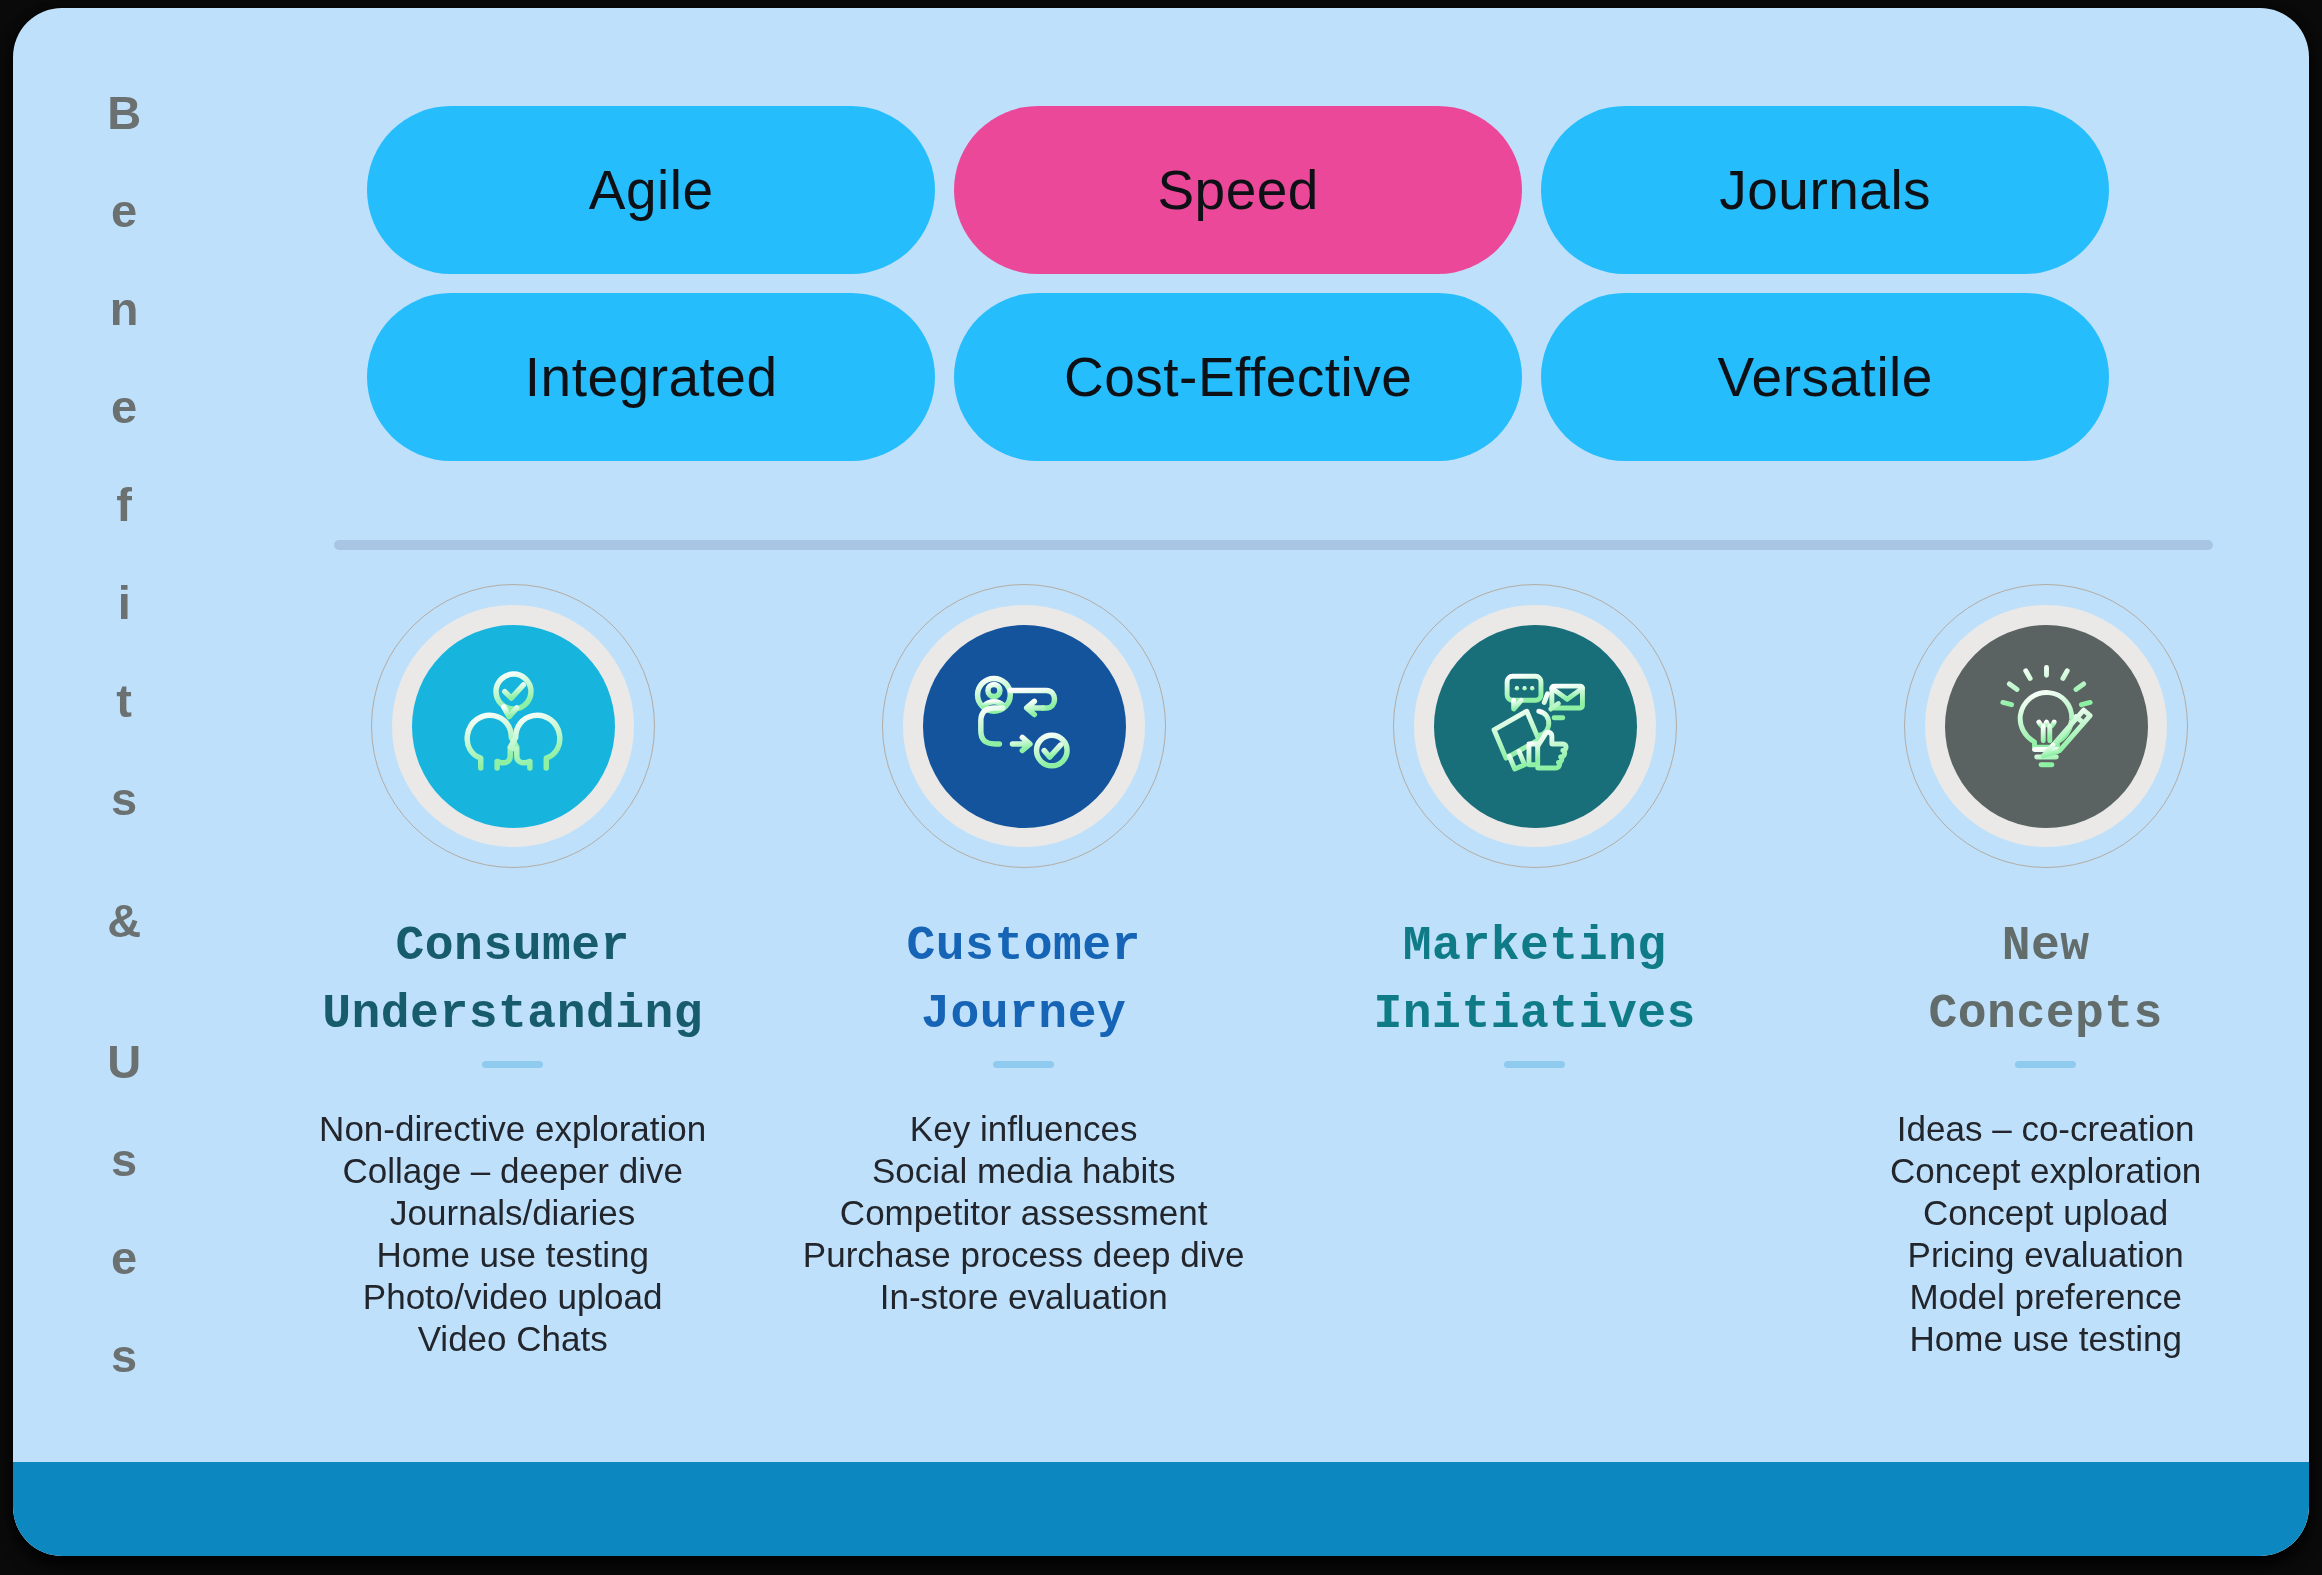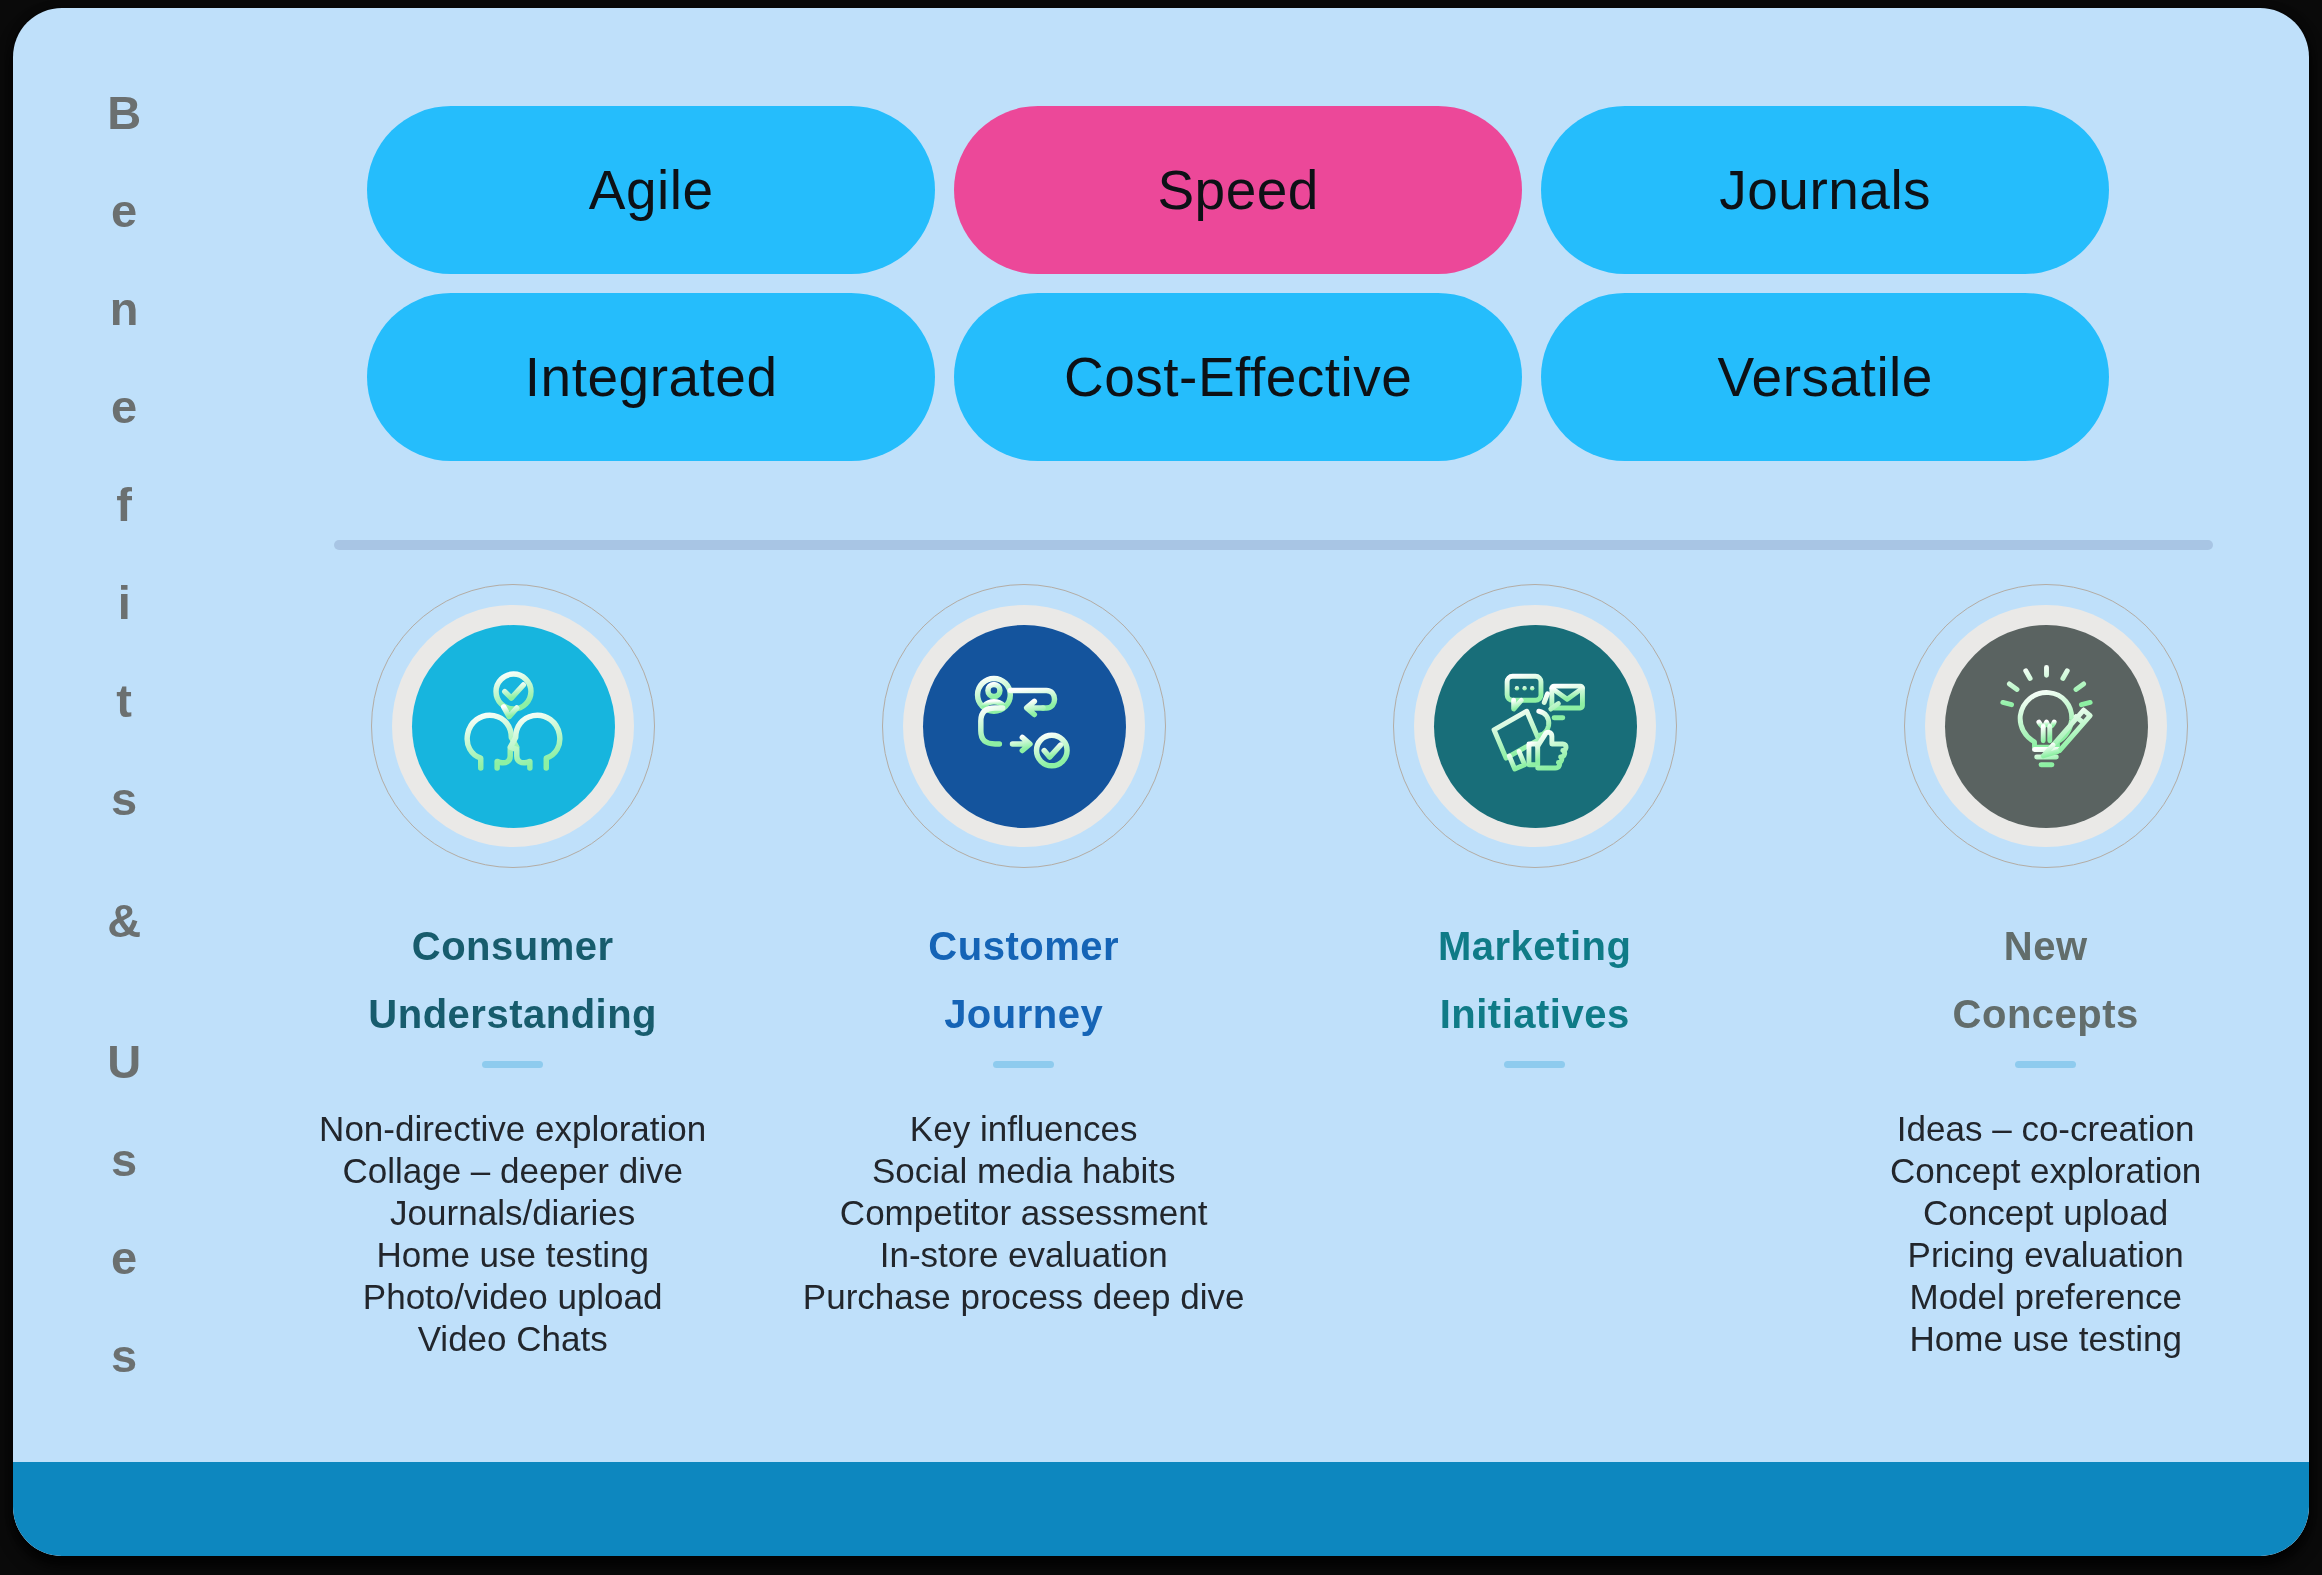--- a/index.html
+++ b/index.html
@@ -22,21 +22,21 @@
   .divider{margin:79px 0 0 99px;width:1879px;height:10.4px;border-radius:5.7px;}
   
   .columns{margin:34px 0 0 22px;width:2044px;display:flex;}
   .col{width:511px;display:flex;flex-direction:column;align-items:center;}
   .iconwrap{position:relative;width:284px;height:284px;}
   .ring-hair{position:absolute;inset:0;border:1.4px solid #b3aca4;border-radius:50%;}
   .ring-white{position:absolute;left:21px;top:21px;width:242px;height:242px;border-radius:50%;background:#eae9e7;}
   .ring-color{position:absolute;left:41px;top:41px;width:203px;height:203px;border-radius:50%;
               display:flex;align-items:center;justify-content:center;}
   .ring-color svg{width:131px;height:131px;}
-  .coltitle{margin-top:44px;text-align:center;font-weight:bold;font-size:40px;line-height:68px;letter-spacing:0.5px;}
+  .coltitle{margin-top:44px;text-align:center;font-weight:bold;font-size:48px;line-height:68px;letter-spacing:0.5px;font-family:Liberation Mono, monospace;}
   .underline{margin-top:13.2px;width:61px;height:6.6px;border-radius:3.8px;}
   .collist{margin-top:40px;text-align:center;}
   .collist div{font-size:35px;line-height:42px;color:#22262c;}
 </style>
 </head>
 <body>
 
 <div class="canvas">
   <div class="card" style="background: rgb(191, 224, 250);">
 
@@ -152,22 +152,22 @@
           </div>
           <div class="coltitle" style="color: rgb(21, 100, 182);">
             <div>Customer</div>
             <div>Journey</div>
           </div>
           <div class="underline" style="background: rgb(142, 203, 238);"></div>
           <div class="collist">
               <div>Key influences</div>
               <div>Social media habits</div>
               <div>Competitor assessment</div>
+              <div>Purchase process deep dive</div>
               <div>In-store evaluation</div>
-              <div>Purchase process deep dive</div>
             </div>
         </div>
 
         <div class="col">
           <div class="iconwrap">
             <div class="ring-hair"></div>
             <div class="ring-white"></div>
             <div class="ring-color" style="background: rgb(24, 110, 121);">
               <svg viewBox="0 0 120 120">
                 <defs>

